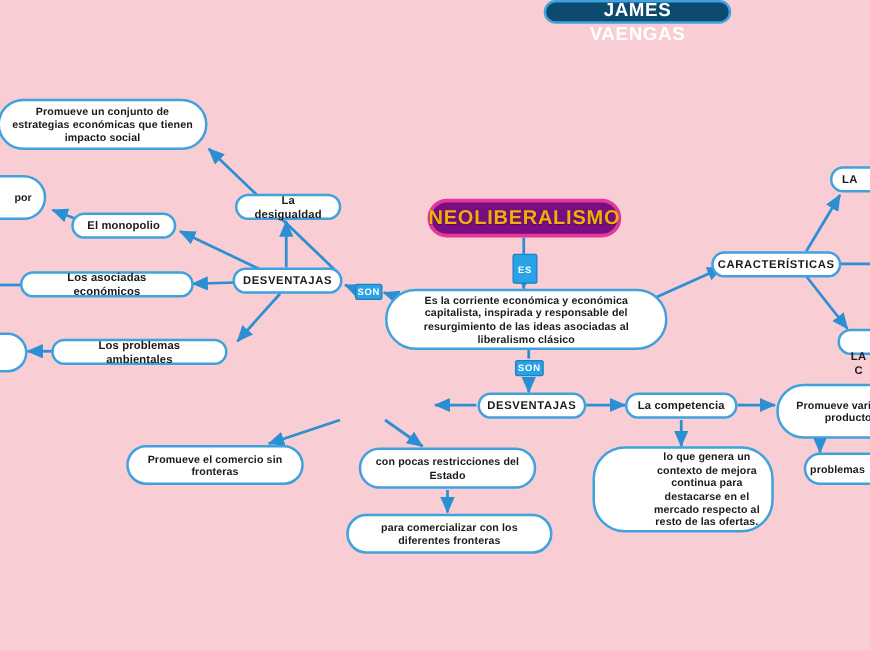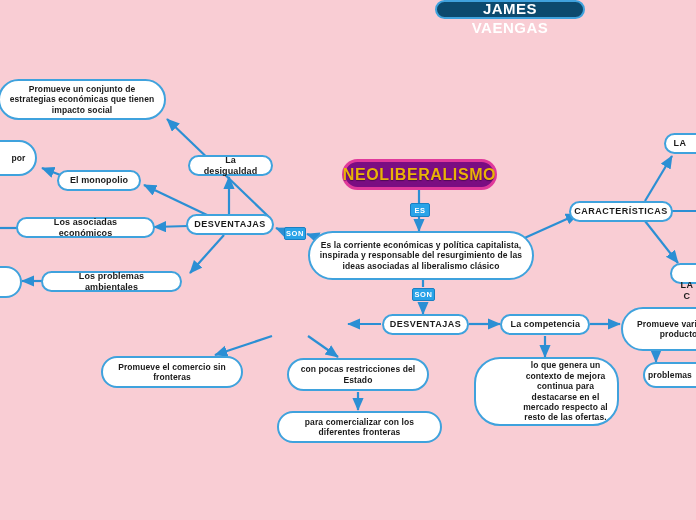--- a/index.html
+++ b/index.html
@@ -144,26 +144,26 @@
   </svg>
 
   <div class="node author" style="left:435px; top:0px; width:150px; height:19px;">
     <span>GENDERSON JAMES VAENGAS</span>
   </div>
 
   <div class="node root" style="left:342px; top:159px; width:155px; height:31px;">
     <span>NEOLIBERALISMO</span>
   </div>
 
-  <div class="conn" style="left:410px; top:203px; width:20px; height:14px;">
+  <div class="conn" style="left:410px; top:203px; width:20px; height:24px;">
     <span>ES</span>
   </div>
 
   <div class="node desc" style="left:308px; top:231px; width:226px; height:49px;">
-    <span>Es la corriente económicas y política capitalista, inspirada y responsable del resurgimiento de las ideas asociadas al liberalismo clásico</span>
+    <span>Es la corriente económica y económica capitalista, inspirada y responsable del resurgimiento de las ideas asociadas al liberalismo clásico</span>
   </div>
 
   <div class="conn" style="left:284px; top:227px; width:22px; height:13px;">
     <span>SON</span>
   </div>
 
   <div class="conn" style="left:412px; top:288px; width:23px; height:13px;">
     <span>SON</span>
   </div>
 
@@ -209,21 +209,21 @@
 
   <div class="node cat" style="left:670px; top:263px; width:72px; height:21px;">
     <span style="margin-right:38px;margin-top:34px;">LA C</span>
   </div>
 
   <div class="node cat" style="left:382px; top:314px; width:87px; height:21px;">
     <span>DESVENTAJAS</span>
   </div>
 
 
-  <div class="node med" style="left:500px; top:314px; width:90px; height:21px;justify-content:flex-end;">
+  <div class="node med" style="left:500px; top:314px; width:90px; height:21px;">
     <span>La competencia</span>
   </div>
 
   <div class="node small" style="left:101px; top:356px; width:142px; height:32px;">
     <span>Promueve el comercio sin fronteras</span>
   </div>
 
   <div class="node small" style="left:287px; top:358px; width:142px; height:33px;">
     <span>con pocas restricciones del Estado</span>
   </div>

